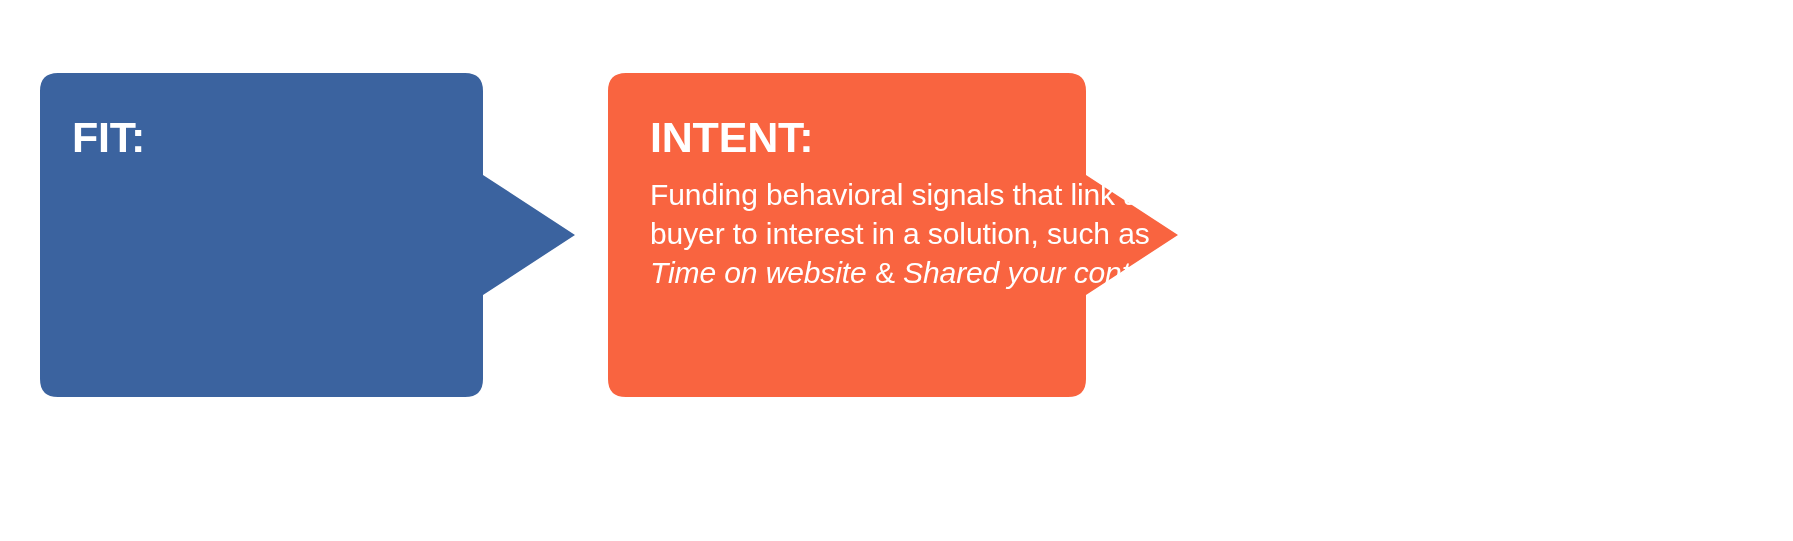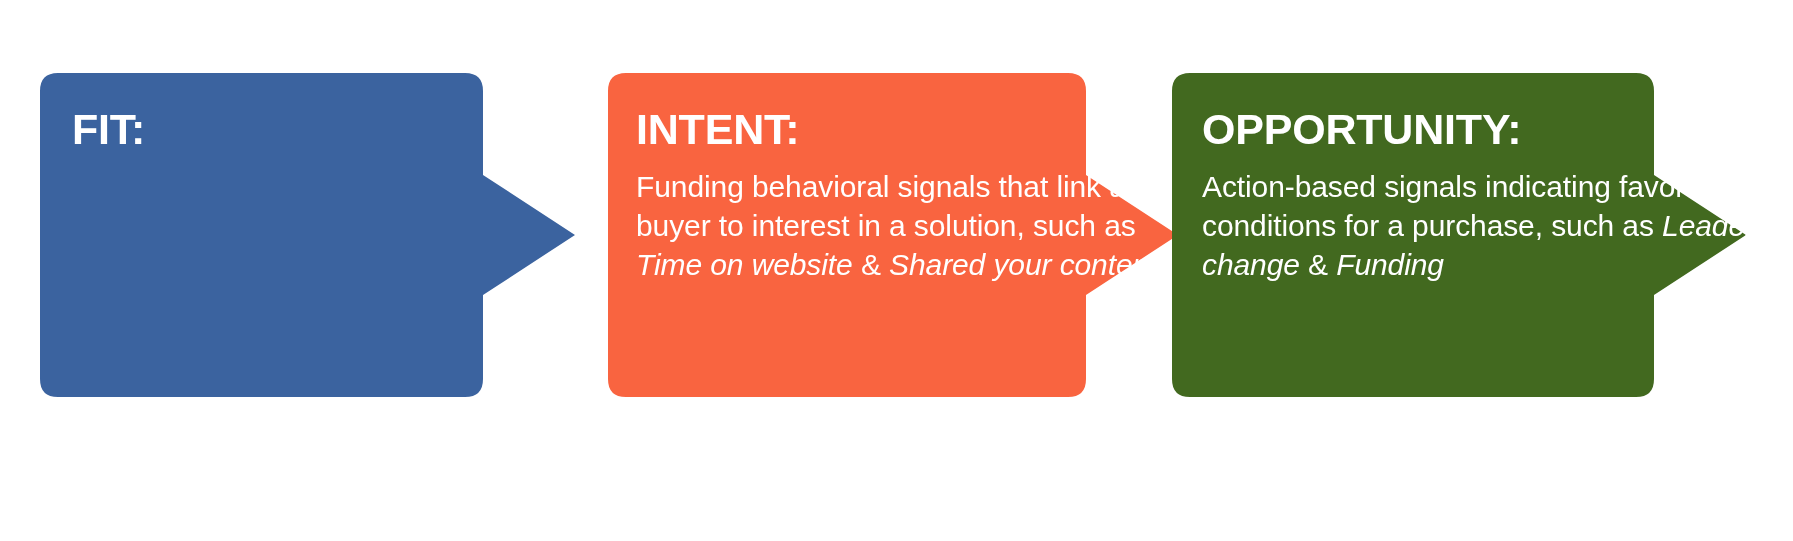--- a/index.html
+++ b/index.html
@@ -24,21 +24,21 @@
     height: 324px;
   }
   .chevron-shape {
     position: absolute;
     inset: 0;
     width: 100%;
     height: 100%;
   }
   .chevron-content {
     position: absolute;
-    top: 0;
+    top: 8px;
     left: 0;
     height: 100%;
     box-sizing: border-box;
     padding: 30px 0 0 32px;
   }
   .panel-title {
     color: #ffffff;
     font-size: 43px;
     font-weight: bold;
     line-height: 52px;
@@ -60,21 +60,21 @@
   .panel-body strong {
     font-style: italic;
     font-weight: normal;
   }
 
   
   #panel-fit { left: 40px; width: 535px; }
   #panel-fit .chevron-content { width: 498px; }
   
   #panel-intent { left: 533px; width: 645px; }
-  #panel-intent .chevron-content { width: 567px; padding-left: 28px; }
+  #panel-intent .chevron-content { width: 567px; padding-left: 42px; }
   
   #panel-opportunity { left: 1022px; width: 724px; }
   #panel-opportunity .chevron-content { width: 645px; padding-left: 30px; }
 </style>
 </head>
 <body>
 
 <div id="diagram">
 
   <div class="chevron" id="panel-fit">
@@ -89,23 +89,14 @@
   <div class="chevron" id="panel-intent">
     <svg class="chevron-shape" viewBox="0 0 645 324" preserveAspectRatio="none">
       <path d="M 93 0 L 535 0 Q 553 0 553 18 L 553 102 L 645 162 L 553 222 L 553 306 Q 553 324 535 324 L 93 324 Q 75 324 75 306 L 75 18 Q 75 0 93 0 Z" fill="#f96440"></path>
     </svg>
     <div class="chevron-content" style="left:75px;">
       <div class="panel-title">INTENT:</div>
       <p class="panel-body"><span>Funding behavioral signals that link a buyer to interest in a solution, such as </span><strong>Time on website</strong><span> &amp; </span><strong>Shared your content</strong></p>
     </div>
   </div>
 
-  <div class="chevron" id="panel-opportunity">
-    <svg class="chevron-shape" viewBox="0 0 724 324" preserveAspectRatio="none">
-      <path d="M 168 0 L 614 0 Q 632 0 632 18 L 632 102 L 724 162 L 632 222 L 632 306 Q 632 324 614 324 L 168 324 Q 150 324 150 306 L 150 18 Q 150 0 168 0 Z" fill="#42691f"></path>
-    </svg>
-    <div class="chevron-content" style="left:150px;">
-      <div class="panel-title">OPPORTUNITY:</div>
-      <p class="panel-body"><span>Action-based signals indicating favorable conditions for a purchase, such as </span><strong>Leadership change</strong><span> &amp; </span><strong>Funding</strong></p>
-    </div>
-  </div>
 
 </div>
 
 </body></html>

